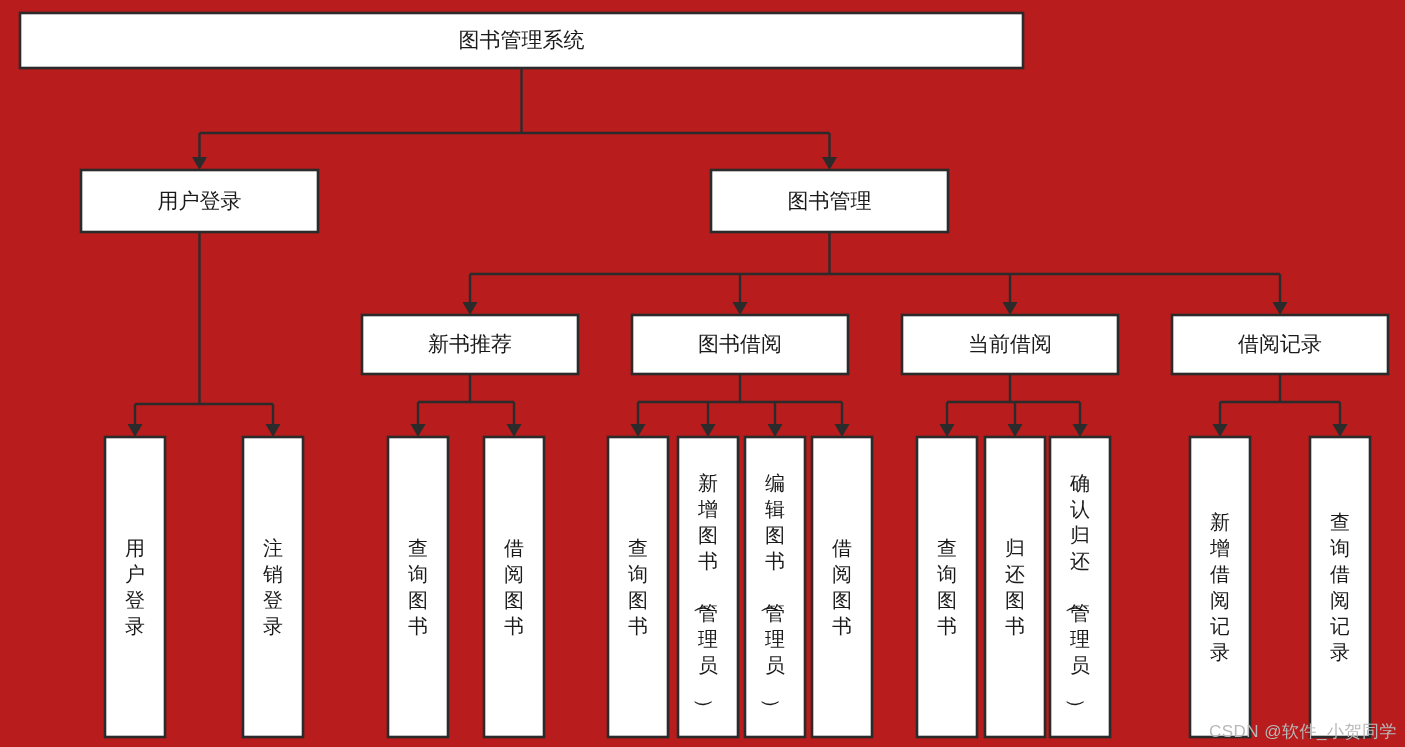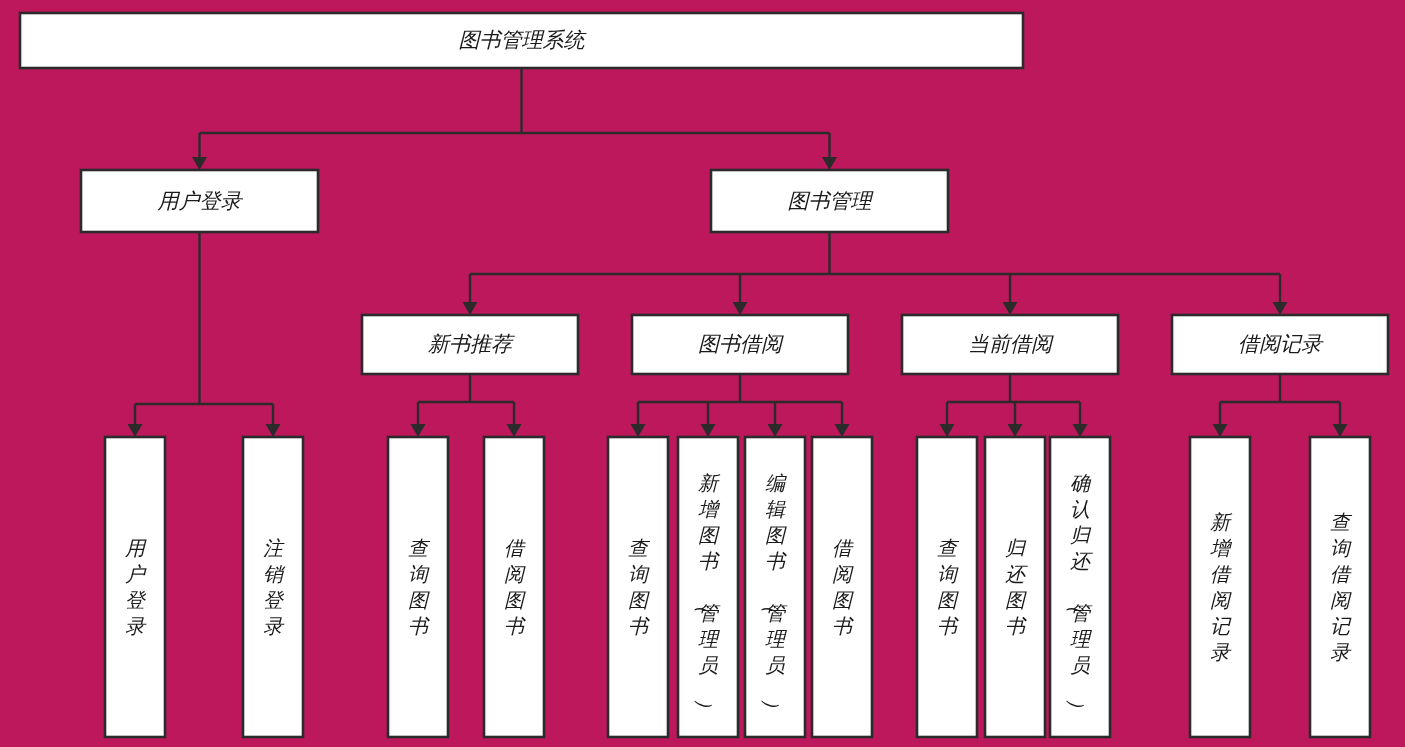--- a/index.html
+++ b/index.html
@@ -1,18 +1,18 @@
 <!DOCTYPE html>
 <html><head>
 <meta charset="utf-8">
 <style>
   html,body{margin:0;padding:0;background:#ffffff;}
   body{width:1405px;height:747px;overflow:hidden;
        font-family:"Liberation Sans","DejaVu Sans",sans-serif;}
-  #diagram-root{position:relative;width:1405px;height:747px;background:#be185d;font-style:italic;}
+  #diagram-root{position:relative;width:1405px;height:747px;background:#b91c1c;}
   svg.flow{position:absolute;left:0;top:0;width:1405px;height:747px;}
   .node-box{fill:#ffffff;stroke:#2b2b2b;stroke-width:2.6;}
   .node-label{fill:#1a1a1a;font-family:"Liberation Sans","DejaVu Sans",sans-serif;
               font-size:21px;text-anchor:middle;dominant-baseline:middle;}
   .leaf-label{fill:#1a1a1a;font-family:"Liberation Sans","DejaVu Sans",sans-serif;
               font-size:20px;text-anchor:middle;}
   .edge{stroke:#2b2b2b;stroke-width:2.4;fill:none;}
   .arrow-head{fill:#2b2b2b;stroke:none;}
   .watermark{position:absolute;right:8px;bottom:4px;color:#b8b8b8;
              font-size:17px;font-family:"Liberation Sans","DejaVu Sans",sans-serif;
@@ -191,13 +191,14 @@
         <g>
           <rect x="1190" y="437" width="60" height="300" rx="0" class="node-box"></rect>
           <text x="1220" class="leaf-label"><tspan x="1220" y="529.28">新</tspan><tspan x="1220" y="555.28">增</tspan><tspan x="1220" y="581.28">借</tspan><tspan x="1220" y="607.28">阅</tspan><tspan x="1220" y="633.28">记</tspan><tspan x="1220" y="659.28">录</tspan></text>
         </g>
         <g>
           <rect x="1310" y="437" width="60" height="300" rx="0" class="node-box"></rect>
           <text x="1340" class="leaf-label"><tspan x="1340" y="529.28">查</tspan><tspan x="1340" y="555.28">询</tspan><tspan x="1340" y="581.28">借</tspan><tspan x="1340" y="607.28">阅</tspan><tspan x="1340" y="633.28">记</tspan><tspan x="1340" y="659.28">录</tspan></text>
         </g>
       </g>
   </svg>
+  <div class="watermark">CSDN @软件_小贺同学</div>
 </div>
 
 </body></html>

